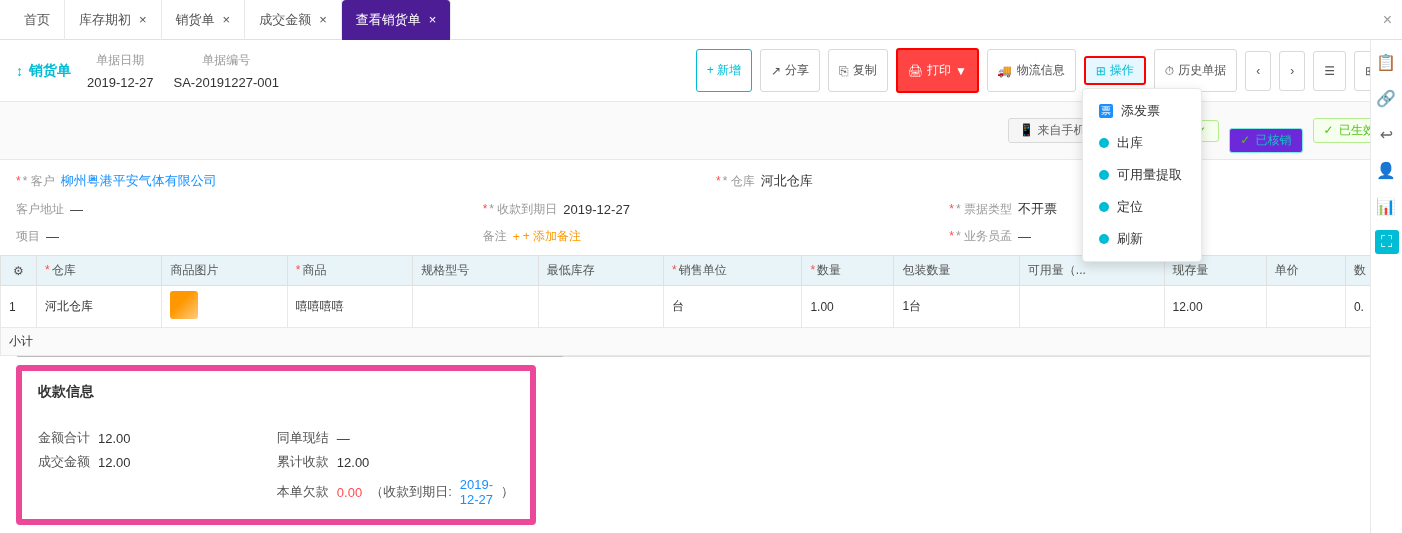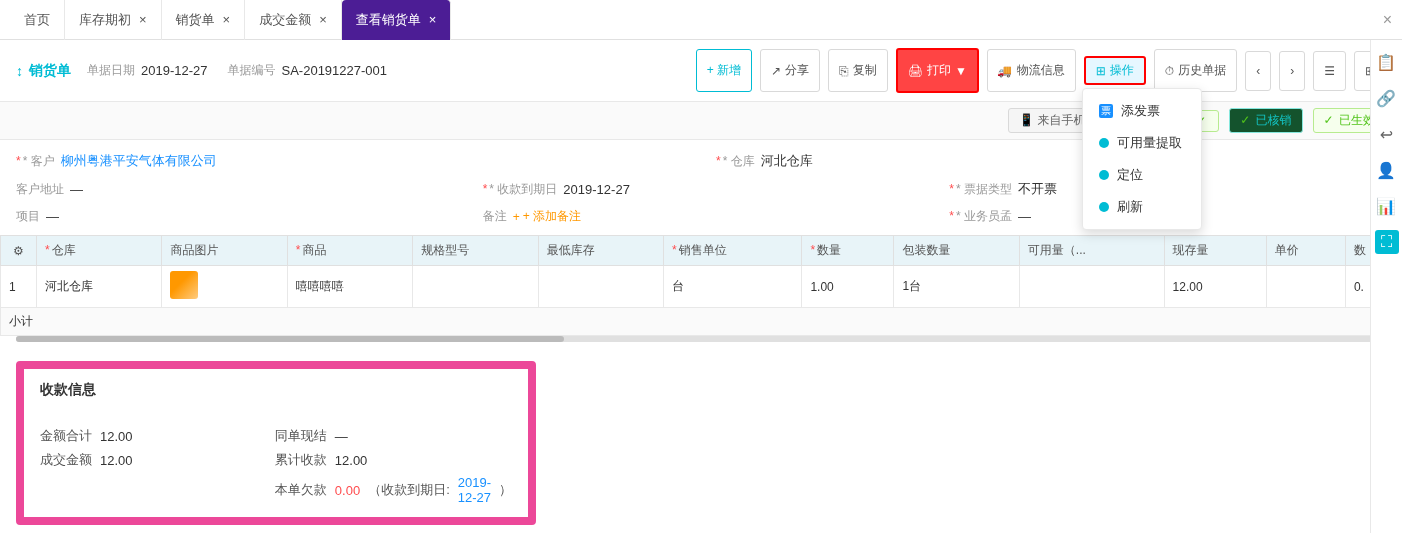--- a/index.html
+++ b/index.html
@@ -12,34 +12,34 @@
     .tab-close-btn { margin-left: 2px; cursor: pointer; }
     .tab-bar-right { margin-left: auto; color: #999; cursor: pointer; font-size: 16px; }
 
     
     .main-area { background: #fff; height: calc(533px - 40px); display: flex; flex-direction: column; }
 
     
     .form-toolbar { display: flex; align-items: center; padding: 8px 16px; border-bottom: 1px solid #e8e8e8; gap: 16px; background: #fff; }
     .form-title { display: flex; align-items: center; gap: 6px; color: #00bcd4; font-size: 14px; font-weight: bold; white-space: nowrap; }
     .form-meta { display: flex; align-items: center; gap: 20px; font-size: 13px; color: #333; flex: 1; }
-    .form-meta-item { display: flex; align-items: center; gap: 6px; }
+    .form-meta-item { display: flex; align-items: center; gap: 6px; flex-direction: column; }
     .toolbar-actions { display: flex; align-items: center; gap: 8px; margin-left: auto; }
     .toolbar-btn { display: flex; align-items: center; gap: 4px; padding: 12px 10px; border: 1px solid #d9d9d9; border-radius: 3px; background: #fff; cursor: pointer; font-size: 12px; color: #555; white-space: nowrap; }
     .toolbar-btn.primary-outline { border-color: #00bcd4; color: #00bcd4; }
     .toolbar-btn.highlight { background: #ff4444; color: #fff; border-color: #ff4444; border: 2px solid #ff0000; }
     .action-btn-selected { background: #e6f7ff; border: 2px solid #ff0000; color: #333; border-radius: 3px; padding: 4px 10px; cursor: pointer; font-size: 12px; display: flex; align-items: center; gap: 4px; }
 
     
     .second-toolbar { display: flex; align-items: center; padding: 6px 16px; border-bottom: 1px solid #e8e8e8; background: #fafafa; gap: 10px; }
     .status-btn { padding: 3px 10px; border-radius: 3px; font-size: 12px; cursor: pointer; border: 1px solid; white-space: nowrap; }
     .status-btn.gray { background: #f5f5f5; border-color: #d9d9d9; color: #666; margin-left: 8px; }
     .status-btn.orange { background: #fff7e6; border-color: #ffd591; color: #fa8c16; }
     .status-btn.green { background: #f6ffed; border-color: #b7eb8f; color: #52c41a; }
-    .status-btn.teal { background: #14532d; border-color: #87e8de; color: #13c2c2; }
+    .status-btn.teal { background: #6d28d9; border-color: #87e8de; color: #13c2c2; margin-top: 20px; }
     .check-icon { color: #52c41a; margin-right: 2px; }
 
     
     .form-section { padding: 12px 16px 0; }
     .form-row { display: flex; align-items: center; margin-bottom: 10px; gap: 30px; }
     .form-field { display: flex; align-items: center; gap: 6px; flex: 1; }
     .field-label { color: #999; white-space: nowrap; font-size: 12px; }
     .field-required { color: #ff4d4f; margin-right: 2px; }
     .field-value { color: #333; font-size: 13px; }
     .field-value.link { color: #1890ff; }
@@ -49,21 +49,21 @@
     .table-container { margin: 0 0 0 0; flex: 1; overflow: hidden; }
     table { width: 100%; border-collapse: collapse; font-size: 12px; }
     thead tr { background: #e8f4f8; }
     th { padding: 6px 8px; border: 1px solid #e0e0e0; text-align: left; font-weight: normal; color: #555; white-space: nowrap; }
     td { padding: 5px 8px; border: 1px solid #e8e8e8; color: #333; }
     .subtotal-row td { background: #fafafa; font-weight: normal; }
     .gear-col { width: 36px; text-align: center; }
     .col-star { color: #ff4d4f; margin-right: 2px; }
 
     
-    .payment-box { border: 8px solid #ec4899; border-radius: 4px; margin: 8px 16px; padding: 12px 16px; background: #fff; max-width: 520px; }
+    .payment-box { border: 6px solid #ec4899; border-radius: 4px; margin: 8px 16px; padding: 12px 16px; background: #fff; max-width: 520px; }
     .payment-title { font-weight: bold; font-size: 14px; margin-bottom: 10px; }
     .payment-grid { display: grid; grid-template-columns: 1fr 1fr; gap: 6px 20px; margin-top: 28px; }
     .payment-row { display: flex; align-items: center; gap: 8px; font-size: 13px; }
     .payment-label { color: #555; white-space: nowrap; }
     .payment-value { color: #333; }
     .payment-value.red { color: #ff4d4f; }
     .payment-value.blue { color: #1890ff; }
 
     
     .right-sidebar { position: absolute; right: 0; top: 40px; width: 32px; background: #fff; border-left: 1px solid #e8e8e8; display: flex; flex-direction: column; align-items: center; padding-top: 10px; gap: 12px; height: calc(533px - 40px); }
@@ -310,20 +310,24 @@
 
   </div>
 
   <div class="dropdown-menu">
     <div class="dropdown-item">
       <span class="dropdown-icon square">票</span>
       <span>添发票</span>
     </div>
     <div class="dropdown-item">
       <span class="dropdown-icon circle"></span>
+      <span>出库</span>
+    </div>
+    <div class="dropdown-item">
+      <span class="dropdown-icon circle"></span>
       <span>可用量提取</span>
     </div>
     <div class="dropdown-item">
       <span class="dropdown-icon circle"></span>
       <span>定位</span>
     </div>
     <div class="dropdown-item">
       <span class="dropdown-icon circle"></span>
       <span>刷新</span>
     </div>

